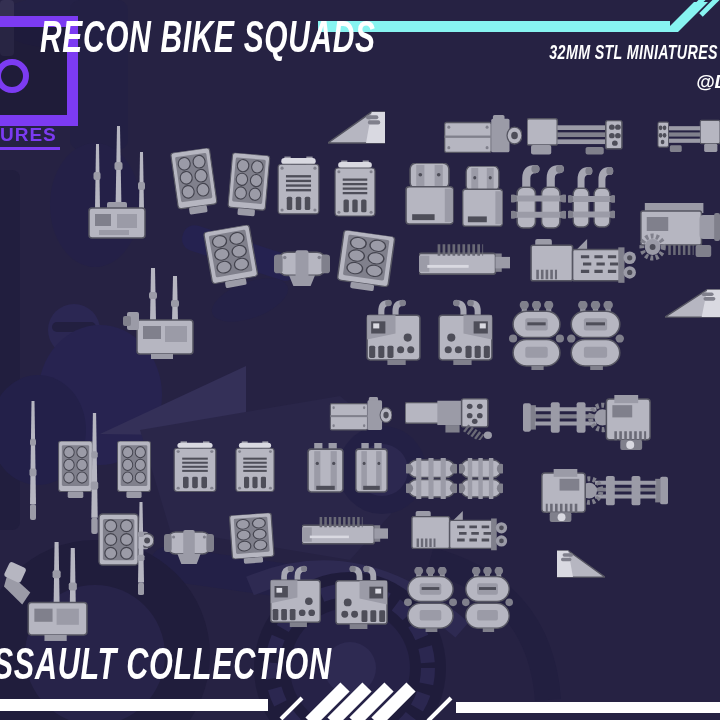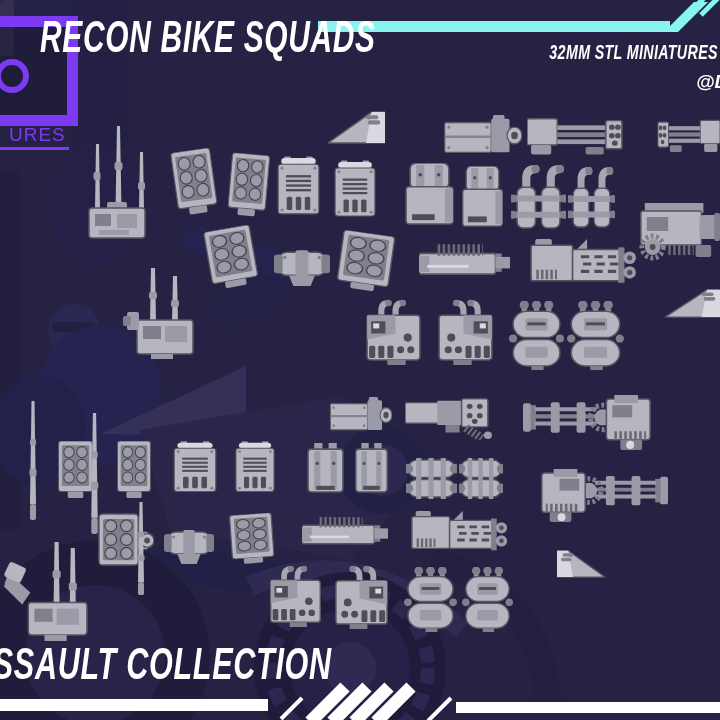--- a/index.html
+++ b/index.html
@@ -31,22 +31,22 @@
   .handle{position:absolute;left:696px;top:72px;color:var(--text-white,#fff);
          font-size:19px;font-weight:bold;font-style:italic;line-height:1;white-space:nowrap;}
   .collection{position:absolute;left:-30px;top:641px;color:var(--text-white,#fff);
          font-size:45px;font-weight:bold;font-style:italic;line-height:1;
          transform:scaleX(.68);transform-origin:left top;letter-spacing:1px;white-space:nowrap;}
   .logo-box{position:absolute;left:-48px;top:16px;width:104px;height:88px;
          border:11px solid var(--accent-purple,#7c3bf2);background:rgba(20,17,40,.35);}
   .logo-ring{position:absolute;left:32px;top:32px;width:22px;height:22px;border-radius:50%;
          border:6px solid var(--accent-purple,#7c3bf2);}
   .logo-text{position:absolute;left:0px;top:125px;color:var(--accent-purple,#7c3bf2);
-         font-size:19px;font-weight:normal;line-height:1;letter-spacing:1px;
-         border-bottom:3px solid var(--accent-purple,#7c3bf2);padding:0 3px 3px 9px;}
+         font-size:19px;font-weight:bold;line-height:1;letter-spacing:1px;
+         border-bottom:3px solid var(--accent-purple,#7c3bf2);padding:0 3px 3px 0;}
 </style>
 </head>
 <body>
 
 <div class="stage">
 
   <svg width="720" height="720" viewBox="0 0 720 720">
     <g>
       <ellipse cx="58" cy="22" rx="60" ry="26" fill="#242146"></ellipse>
       <rect x="70" y="0" width="58" height="150" rx="10" fill="#232044"></rect>

